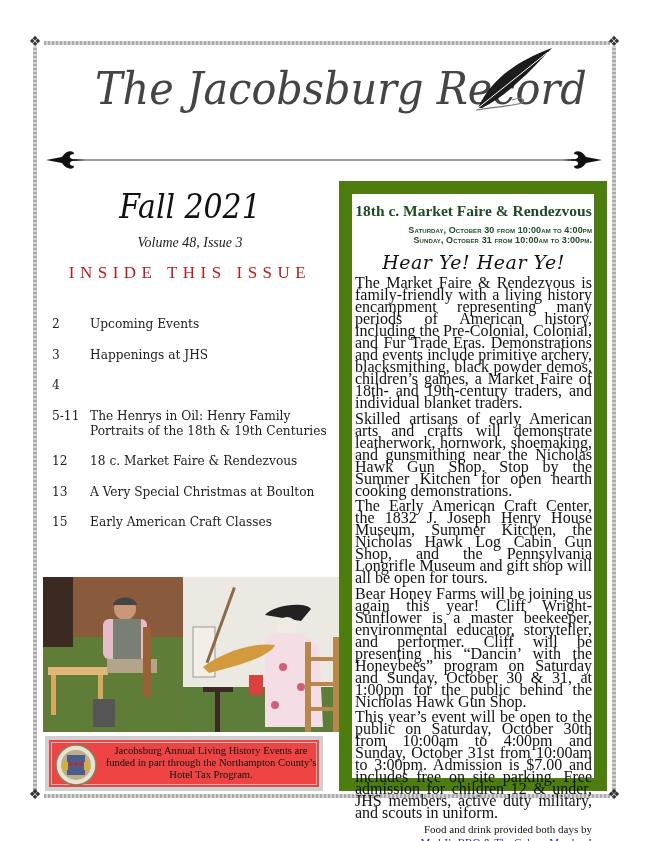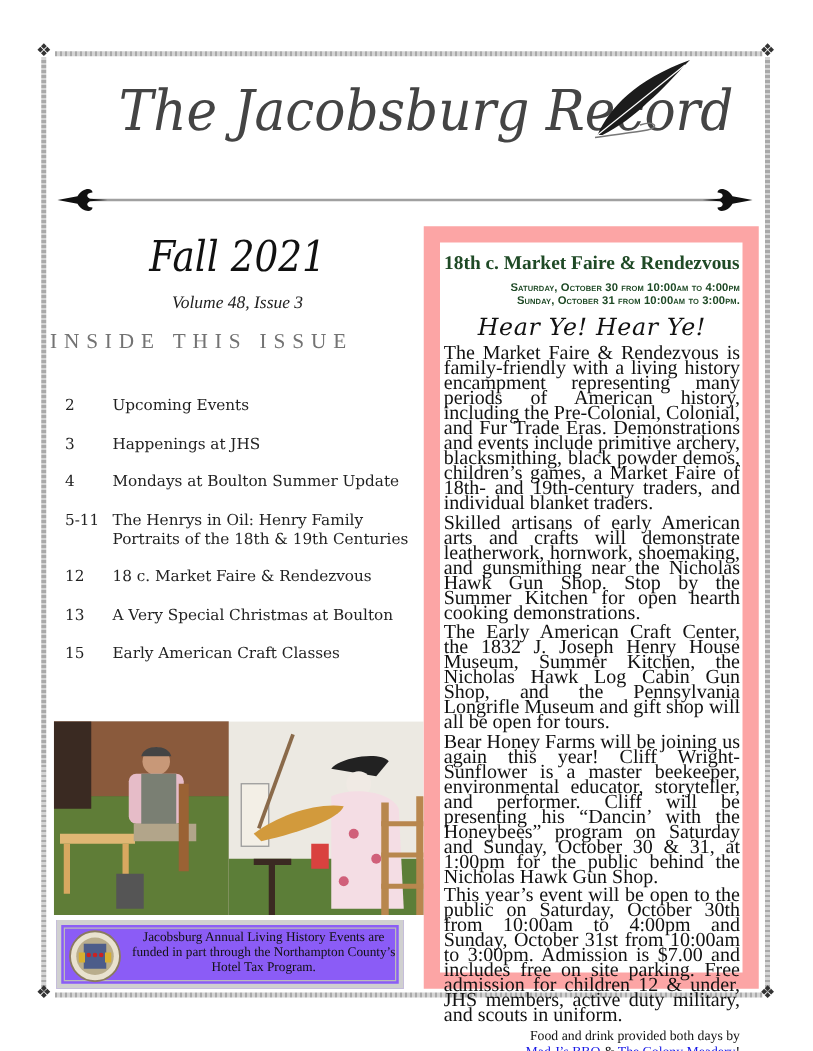--- a/index.html
+++ b/index.html
@@ -46,48 +46,48 @@
   .issue-season {
     position: absolute; left: 40px; top: 186px; width: 300px; text-align: center;
     font-family: "DejaVu Serif", serif; font-style: italic; font-size: 34px; color: #111;
     transform: scaleX(0.88);
   }
   .issue-volume {
     position: absolute; left: 40px; top: 235px; width: 300px; text-align: center;
     font-family: "Liberation Serif", serif; font-style: italic; font-size: 14px; color: #222;
   }
   .inside-heading {
-    position: absolute; left: 40px; top: 263px; width: 300px; text-align: left;
-    font-family: "Liberation Serif", serif; font-size: 17px; letter-spacing: 5.5px; color: #737373;
+    position: absolute; left: 40px; top: 263px; width: 300px; text-align: center;
+    font-family: "Liberation Serif", serif; font-size: 17px; letter-spacing: 5.5px; color: #b91c1c;
   }
   .toc { position: absolute; left: 52px; top: 317px; width: 280px; }
   .toc-row { display: flex; font-family: "DejaVu Serif", serif; font-size: 12.2px; line-height: 15px; color: #222; margin-bottom: 15.5px; }
   .toc-page { width: 38px; flex: none; }
   .toc-title { flex: 1; }
 
   .photo {
     position: absolute; left: 43px; top: 577px; width: 296px; height: 155px; overflow: hidden;
   }
   .photo svg { display: block; }
 
   .funding-box {
     position: absolute; left: 45px; top: 736px; width: 278px; height: 55px;
-    border: 4px solid #d0d0d0; background: #8b5cf6;
+    border: 4px solid #d0d0d0; background: #ef4444;
     outline: 1px solid #bbb; outline-offset: -7px;
   }
   .seal { position: absolute; left: 6px; top: 4px; width: 42px; height: 42px; }
   .funding-text {
     position: absolute; left: 52px; top: 5px; width: 220px; text-align: center;
     font-family: "Liberation Serif", serif; font-size: 10.6px; line-height: 12px; color: #111;
   }
 
   
   .sidebar {
     position: absolute; left: 339px; top: 181px; width: 268px; height: 610px;
-    background: #fca5a5; padding: 13px;
+    background: #4d7c0f; padding: 13px;
   }
   .sidebar-inner { width: 242px; height: 584px; background: #fff; padding: 6px 2px 0 3px; }
   .sb-title {
     text-align: center; color: #1f4a26; font-family: "Liberation Serif", serif;
     font-weight: bold; font-size: 15.5px; line-height: 18px; margin-top: 2px;
   }
   .sb-dates {
     text-align: right; color: #1f4a26; font-family: Liberation Sans, sans-serif; font-weight: bold;
     font-size: 7.6px; line-height: 10px; font-variant: small-caps; margin-top: 5px; letter-spacing: 0.1px;
   }
@@ -140,21 +140,20 @@
   <div class="toc-row">
     <span class="toc-page">2</span>
     <span class="toc-title">Upcoming Events</span>
   </div>
   <div class="toc-row">
     <span class="toc-page">3</span>
     <span class="toc-title">Happenings at JHS</span>
   </div>
   <div class="toc-row">
     <span class="toc-page">4</span>
-    <span class="toc-title">Mondays at Boulton Summer Update</span>
   </div>
   <div class="toc-row">
     <span class="toc-page">5-11</span>
     <span class="toc-title">The  Henrys in Oil:  Henry Family Portraits of the 18th &amp; 19th Centuries</span>
   </div>
   <div class="toc-row">
     <span class="toc-page">12</span>
     <span class="toc-title"> 18 c. Market Faire &amp; Rendezvous</span>
   </div>
   <div class="toc-row">

